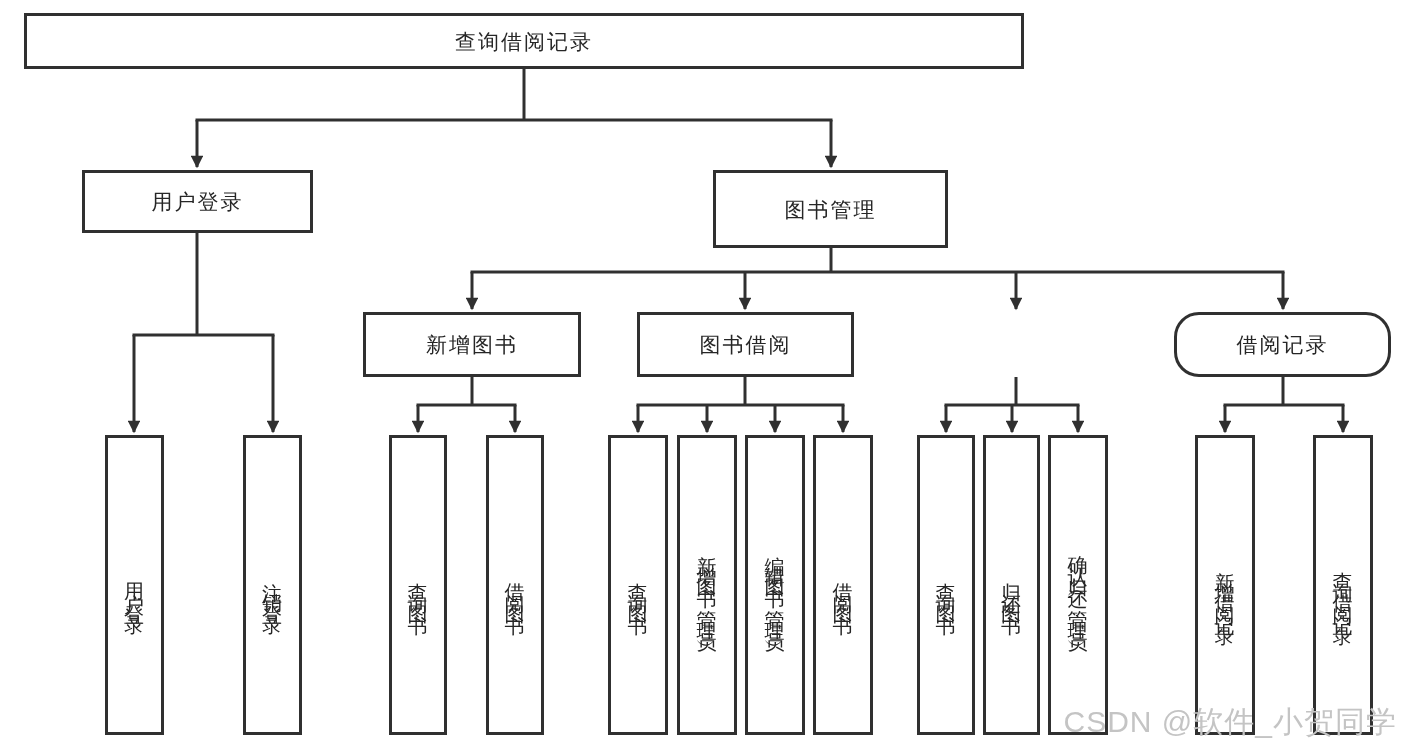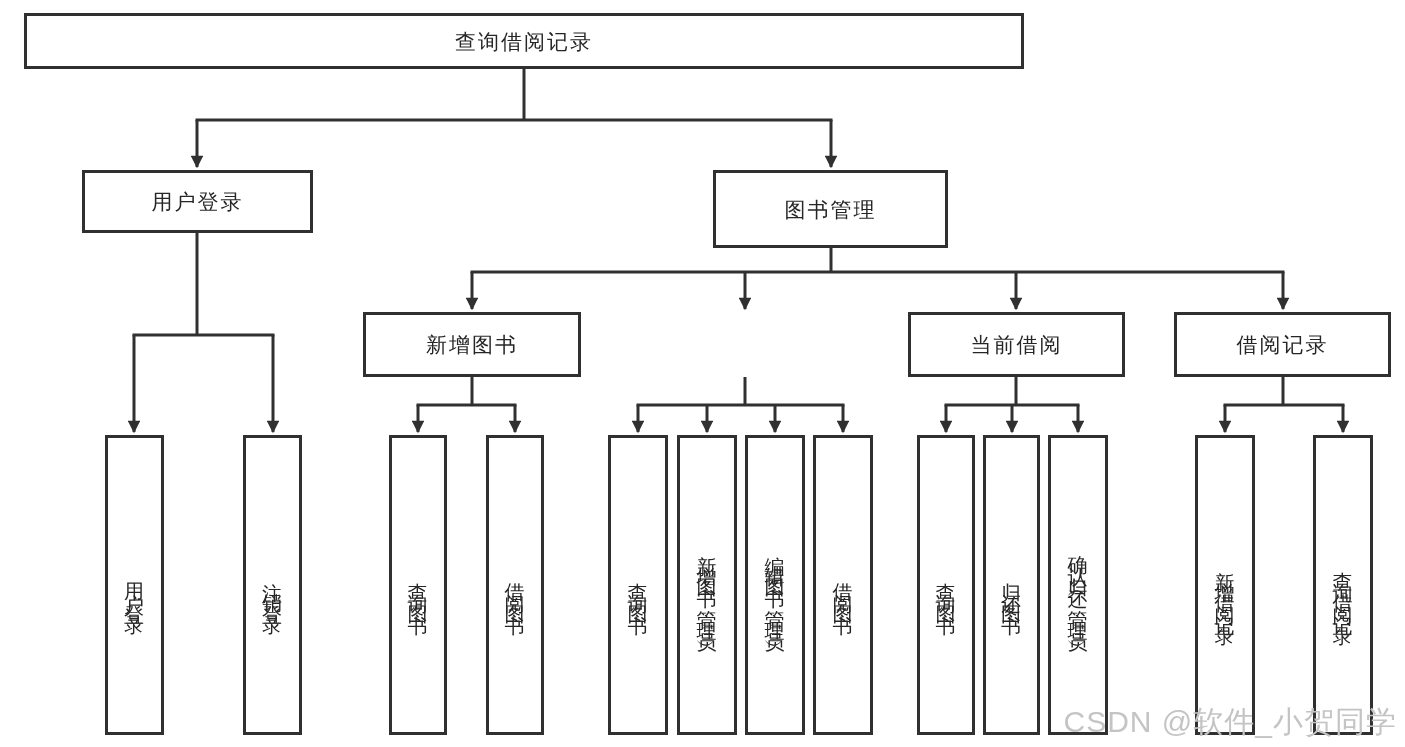--- a/index.html
+++ b/index.html
@@ -105,22 +105,22 @@
       <path d="M1343 405 L1343 432" marker-end="url(#arw)"></path>
     </g>
   </svg>
 
   <div class="box hbox" style="left:24px; top:13px; width:1000px; height:56px;">查询借阅记录</div>
 
   <div class="box hbox" style="left:82px; top:170px; width:231px; height:63px;">用户登录</div>
   <div class="box hbox" style="left:713px; top:170px; width:235px; height:78px;">图书管理</div>
 
   <div class="box hbox" style="left:363px; top:312px; width:218px; height:65px;">新增图书</div>
-  <div class="box hbox" style="left:908px; top:312px; width:217px; height:65px;">当前借阅</div>
-  <div class="box hbox" style="left:1174px; top:312px; width:217px; height:65px;">借阅记录</div>
+  <div class="box hbox" style="left:637px; top:312px; width:217px; height:65px;">图书借阅</div>
+  <div class="box hbox" style="left:1174px; top:312px; width:217px; height:65px;border-radius:25px;">借阅记录</div>
 
   <div class="box vbox" style="left:105px; top:435px; width:59px; height:300px;">用户登录</div>
   <div class="box vbox" style="left:243px; top:435px; width:59px; height:300px;">注销登录</div>
 
   <div class="box vbox" style="left:389px; top:435px; width:58px; height:300px;">查询图书</div>
   <div class="box vbox" style="left:486px; top:435px; width:58px; height:300px;">借阅图书</div>
 
   <div class="box vbox" style="left:608px; top:435px; width:60px; height:300px;">查询图书</div>
   <div class="box vbox" style="left:677px; top:435px; width:60px; height:300px;">新增图书（管理员）</div>
   <div class="box vbox" style="left:745px; top:435px; width:60px; height:300px;">编辑图书（管理员）</div>

